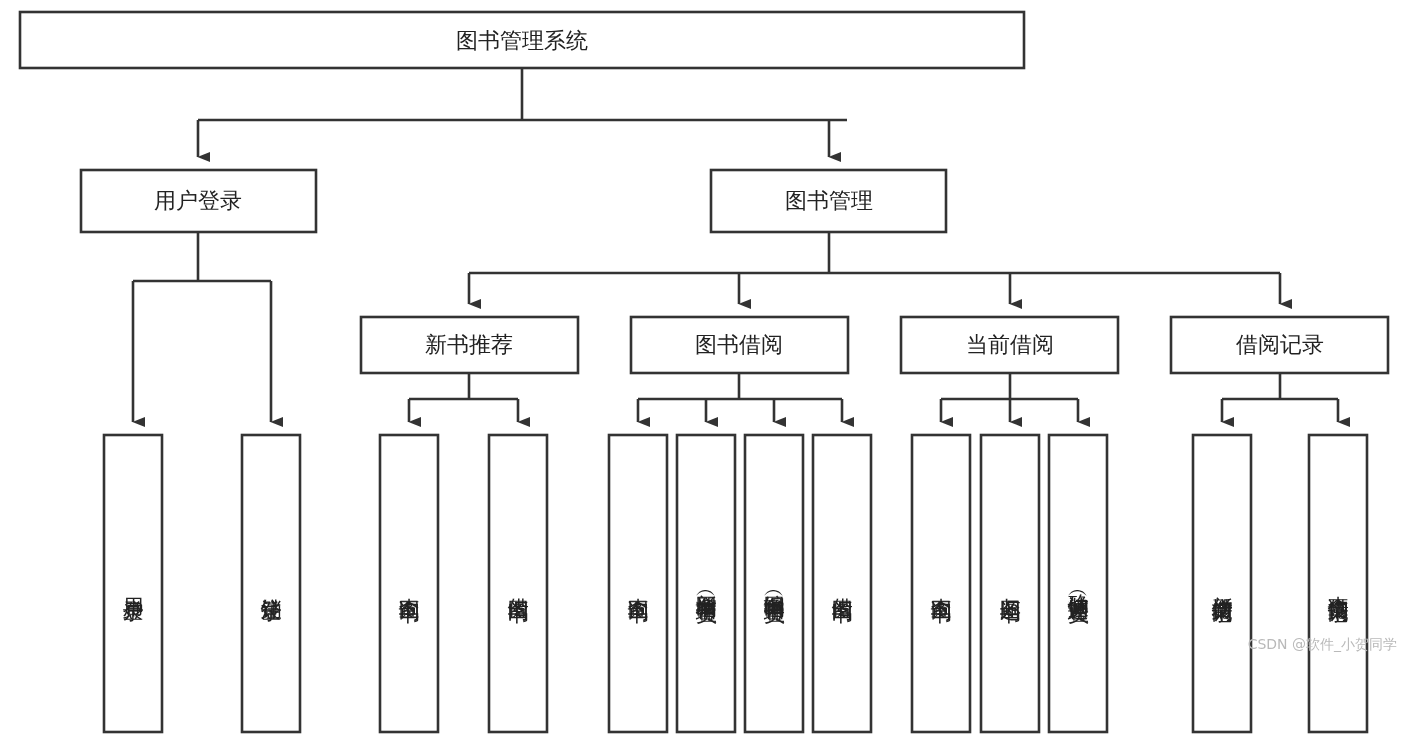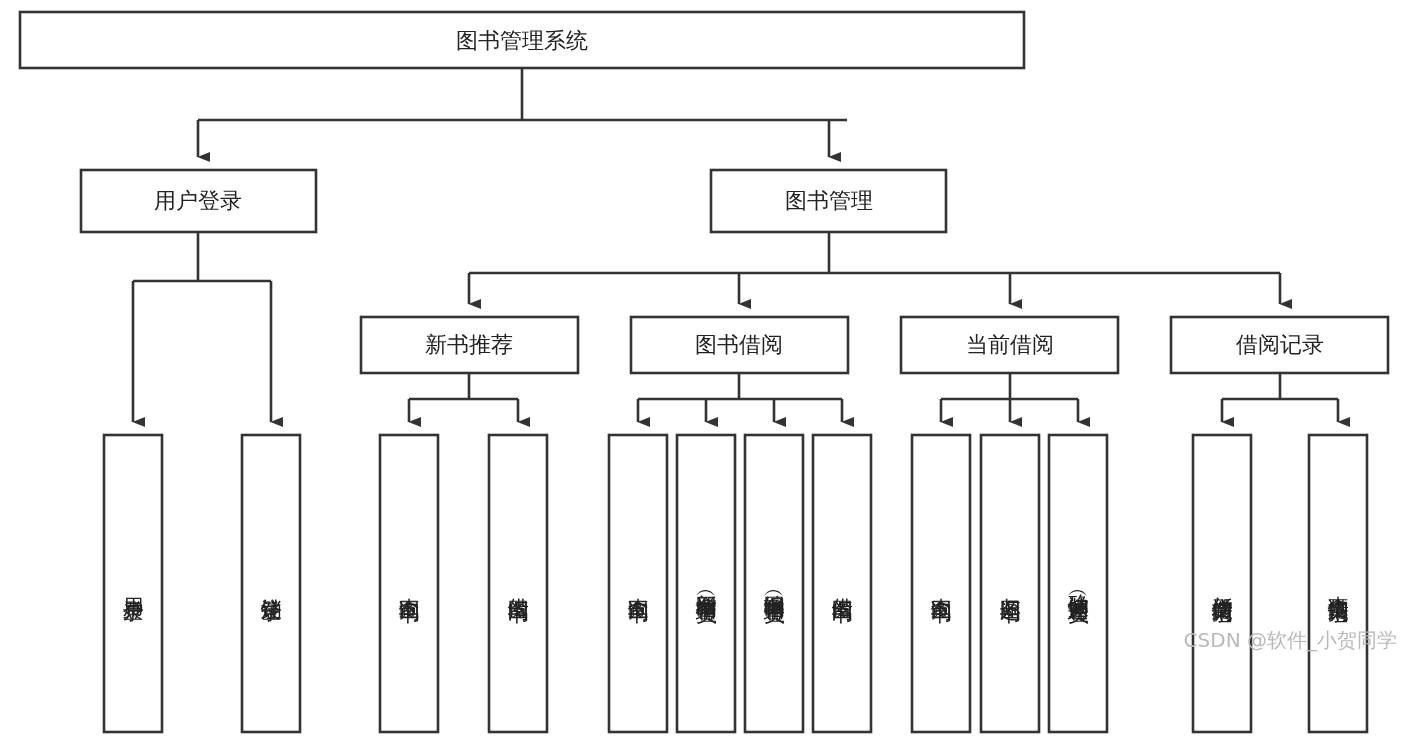--- a/index.html
+++ b/index.html
@@ -62,21 +62,21 @@
     fill: none;
     stroke-linecap: butt;
   }
   .arrow-head {
     fill: #333333;
   }
   .watermark {
     position: absolute;
     right: 8px;
     bottom: 6px;
-    font-size: 20px;
+    font-size: 14px;
     color: #b9b9b9;
     font-family: "DejaVu Sans", "Liberation Sans", sans-serif;
     white-space: nowrap;
   }
 </style>
 </head>
 <body>
 
 <div id="diagram-root">
 

